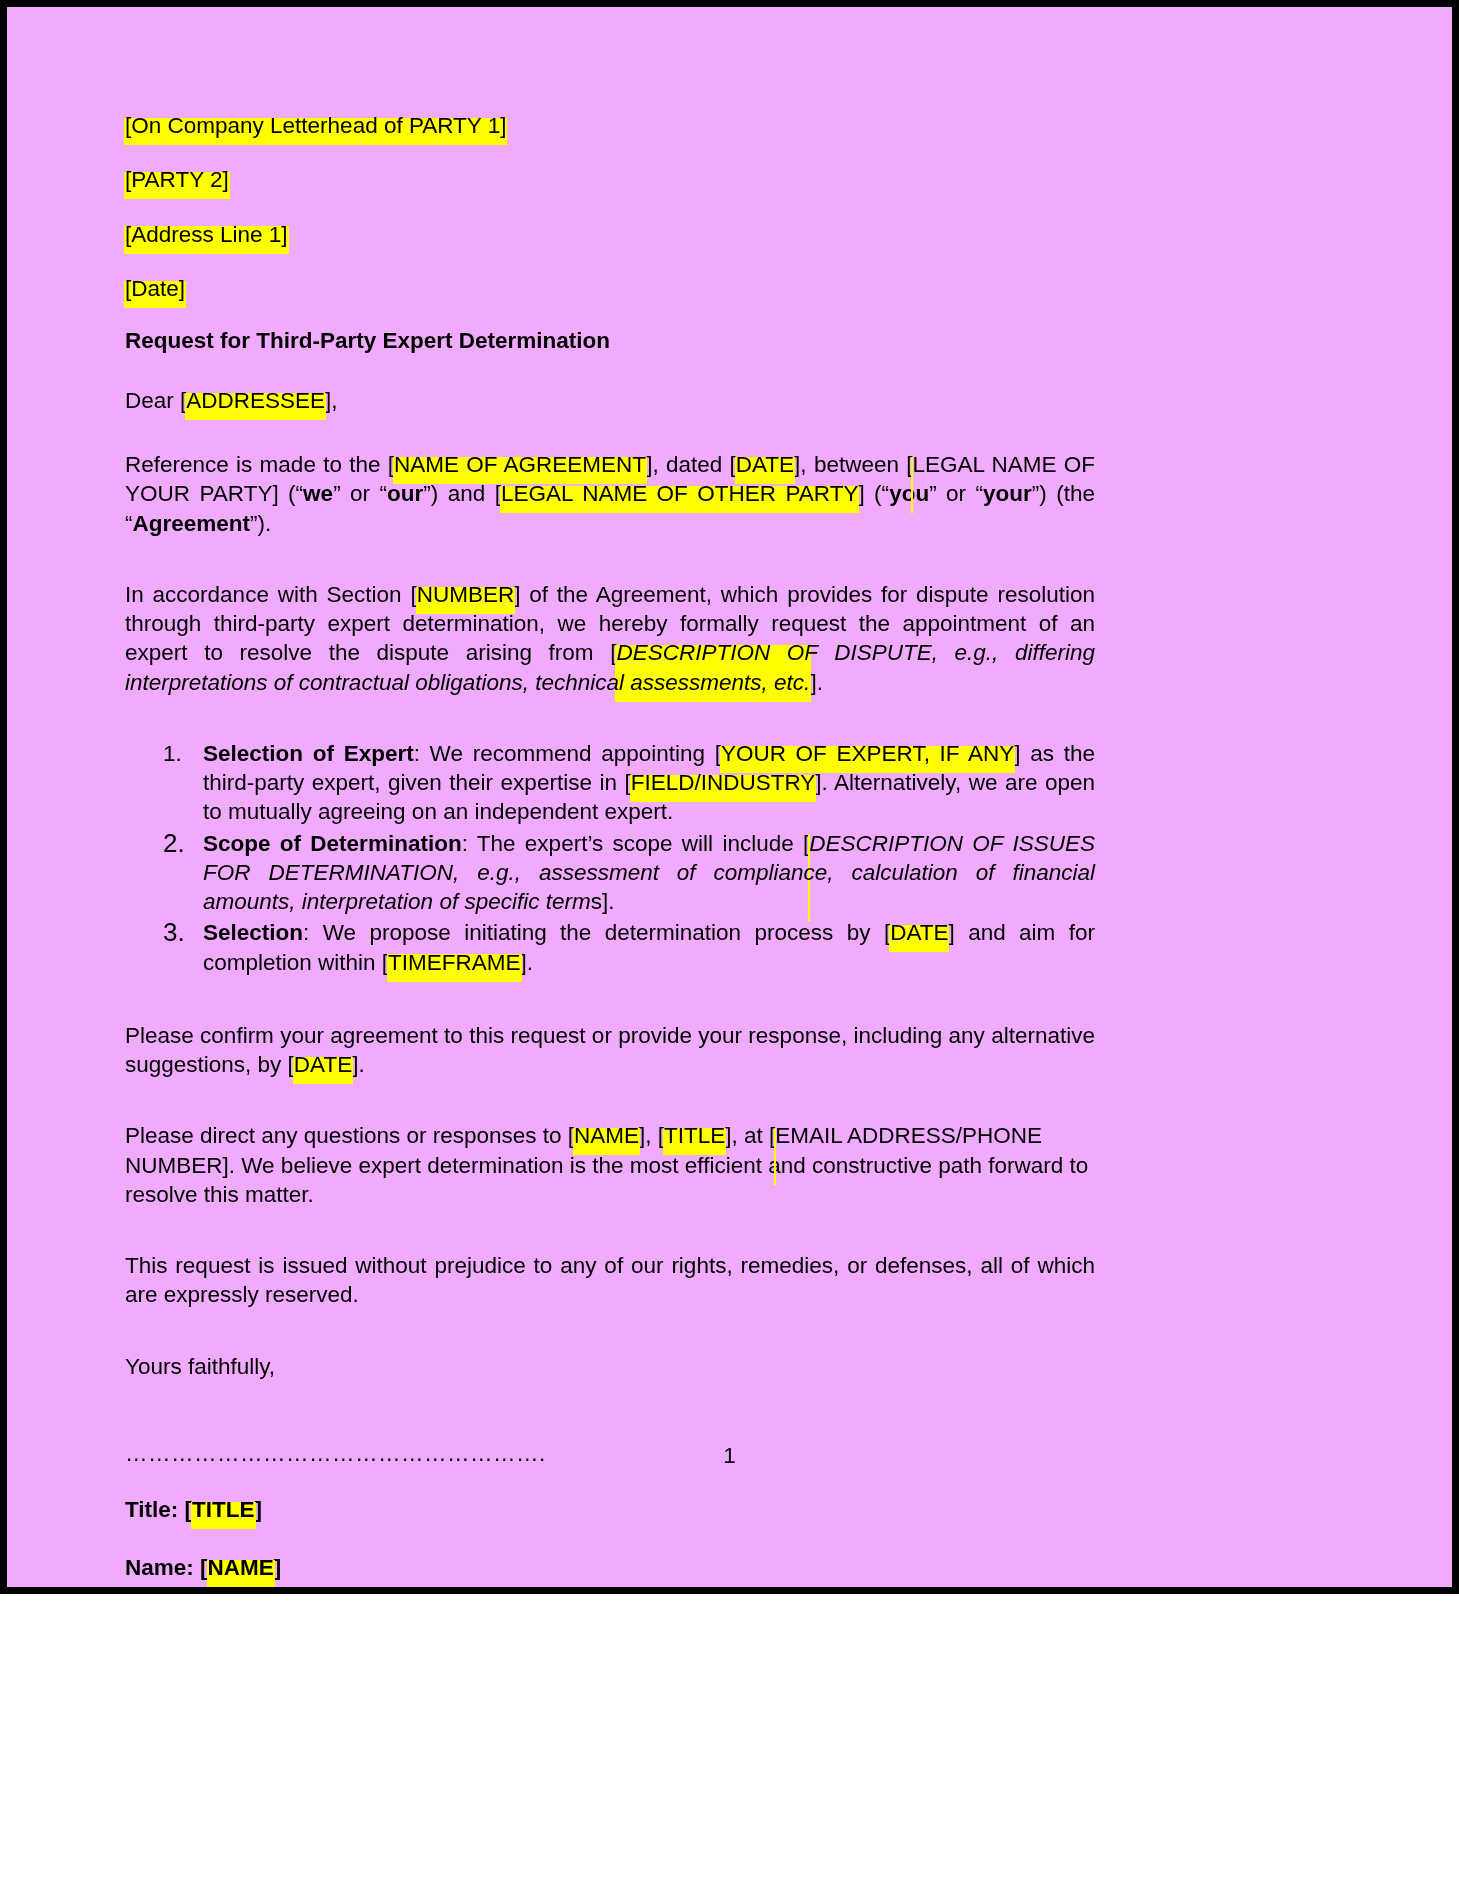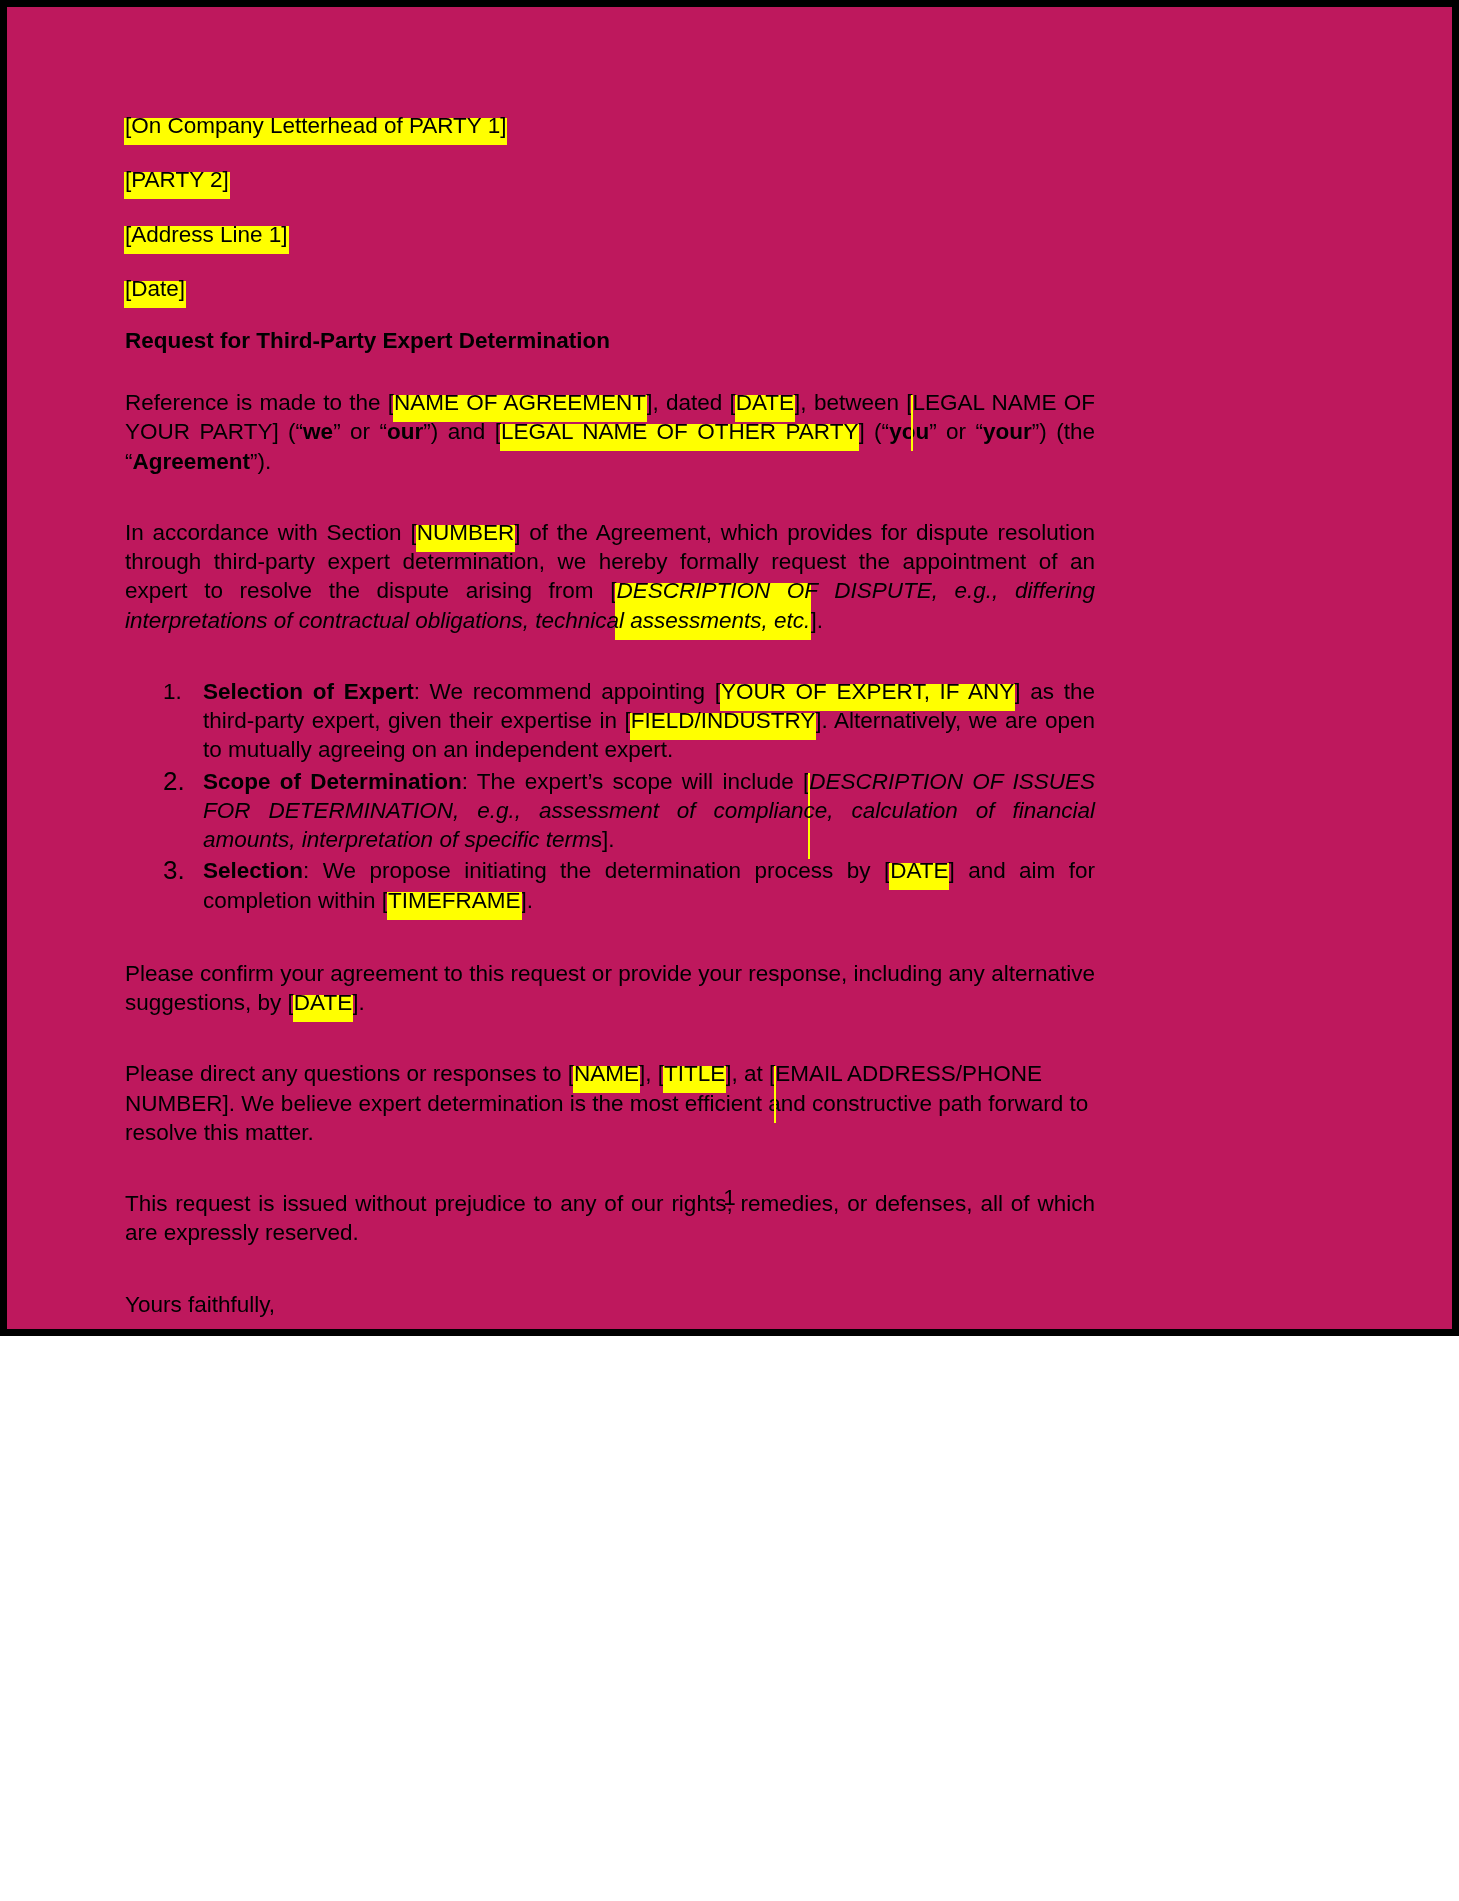--- a/index.html
+++ b/index.html
@@ -8,23 +8,23 @@
     background: #ffffff;
   }
   body {
     font-family: "Liberation Sans", sans-serif;
     -webkit-font-smoothing: antialiased;
   }
 
   .page {
     position: relative;
     width: 1459px;
-    height: 1336px;
+    height: 1594px;
     box-sizing: border-box;
-    background: #be185d;
+    background: #f0abfc;
     border: 7px solid #000000;
     overflow: hidden;
   }
 
   .page-inner {
     position: absolute;
     left: 118px;
     top: 104px;
     width: 970px;
     box-sizing: border-box;
@@ -156,20 +156,21 @@
 <div class="page">
   <div class="page-inner">
 
     <div class="hdr-line"><span class="hl">[On Company Letterhead of PARTY 1]</span></div>
     <div class="hdr-line"><span class="hl">[PARTY 2]</span></div>
     <div class="hdr-line"><span class="hl">[Address Line 1]</span></div>
     <div class="hdr-line"><span class="hl">[Date]</span></div>
 
     <div class="doc-title">Request for Third-Party Expert Determination</div>
 
+    <div class="salutation"><span>Dear [</span><span class="hl">ADDRESSEE</span><span>],</span></div>
 
     <p class="blk"><span>Reference is made to the [</span><span class="hl">NAME OF AGREEMENT</span><span>], dated [</span><span class="hl">DATE</span><span>], between [</span><span class="hl">LEGAL NAME OF YOUR PARTY</span><span>] (“</span><b>we</b><span>” or “</span><b>our</b><span>”) and [</span><span class="hl">LEGAL NAME OF OTHER PARTY</span><span>] (“</span><b>you</b><span>” or “</span><b>your</b><span>”) (the “</span><b>Agreement</b><span>”).</span></p>
 
     <div class="spacer-22"></div>
 
     <p class="blk"><span>In accordance with Section [</span><span class="hl">NUMBER</span><span>] of the Agreement, which provides for dispute resolution through third-party expert determination, we hereby formally request the appointment of an expert to resolve the dispute arising from [</span><i class="hl">DESCRIPTION OF DISPUTE, e.g., differing interpretations of contractual obligations, technical assessments, etc.</i><span>].</span></p>
 
     <div class="spacer-22"></div>
 
 

